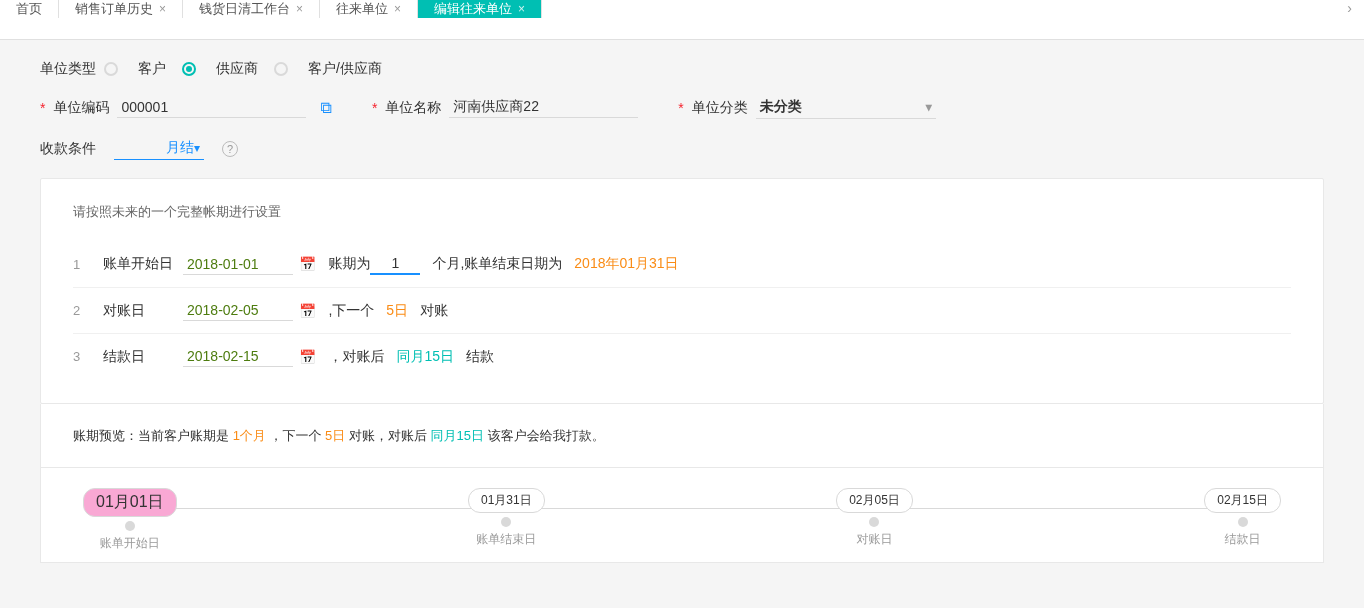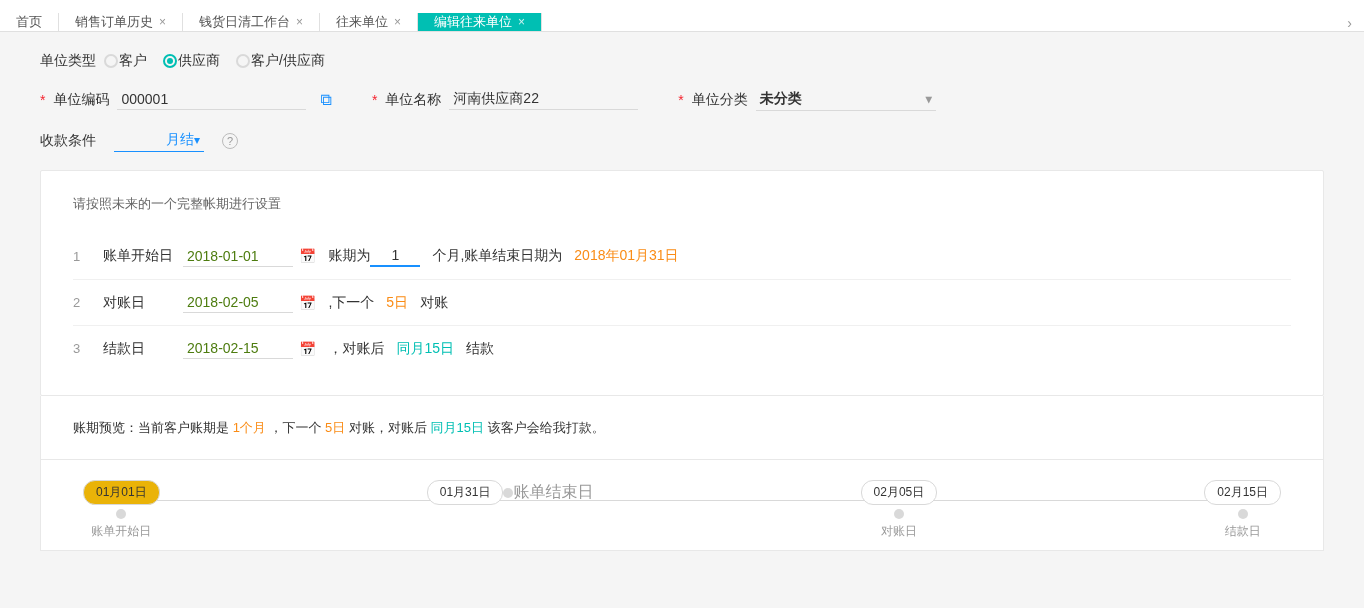--- a/index.html
+++ b/index.html
@@ -1,24 +1,24 @@
 <!DOCTYPE html>
 <html><head>
   <meta charset="utf-8">
   <style>
     * { box-sizing: border-box; margin: 0; padding: 0; }
     body { font-family: -apple-system, BlinkMacSystemFont, 'PingFang SC', 'Microsoft YaHei', sans-serif; font-size: 14px; color: #333; background: #f5f5f5; }
 
     
     .tabs-bar {
       display: flex;
-      align-items: flex-end;
+      align-items: flex-start;
       background: #fff;
       border-bottom: 1px solid #e0e0e0;
-      height: 32px;
+      height: 40px;
     }
     .tab-item {
       display: flex;
       align-items: center;
       padding: 0 16px;
       cursor: pointer;
       color: #555;
       font-size: 13px;
       border-right: 1px solid #e0e0e0;
       gap: 6px;
@@ -75,21 +75,21 @@
       outline: none;
       padding: 2px 4px;
       font-size: 14px;
       min-width: 140px;
       color: #333;
       background: transparent;
     }
 
     
     .radio-group { display: flex; align-items: center; gap: 16px; }
-    .radio-item { display: flex; align-items: center; gap: 1px; cursor: pointer; }
+    .radio-item { display: flex; align-items: center; gap: 20px; cursor: pointer; }
     .radio-circle {
       width: 14px; height: 14px;
       border-radius: 50%;
       border: 2px solid #d9d9d9;
       display: flex; align-items: center; justify-content: center;
     }
     .radio-circle.checked { border-color: #00bfb3; }
     .radio-circle.checked::after {
       content: '';
       width: 6px; height: 6px;
@@ -331,29 +331,29 @@
       <span>该客户会给我打款。</span>
     </span>
   </div>
 
   <div class="timeline-section">
     <div style="display:flex; align-items:flex-start; justify-content:space-between; width:100%; position:relative; padding:0 10px;">
 
       <div style="position:absolute; left:30px; right:30px; top:20px; height:1px; background:#d9d9d9; z-index:0;"></div>
 
       <div style="display:flex; flex-direction:column; align-items:center; z-index:1;">
-        <div style="border:1px solid #d9d9d9; border-radius:12px; padding:3px 12px; font-size:12px; background:#eab308; white-space:nowrap;">01月01日</div>
+        <div style="border:1px solid #d9d9d9; border-radius:12px; padding:3px 12px; font-size:16px; background:#f9a8d4; white-space:nowrap;">01月01日</div>
         <div style="width:10px;height:10px;border-radius:50%;background:#d9d9d9;margin:4px 0;"></div>
         <div style="font-size:12px;color:#999;">账单开始日</div>
       </div>
 
-      <div style="display:flex; flex-direction:row; align-items:center; z-index:1;">
+      <div style="display:flex; flex-direction:column; align-items:center; z-index:1;">
         <div style="border:1px solid #d9d9d9; border-radius:12px; padding:3px 12px; font-size:12px; background:#fff; white-space:nowrap;">01月31日</div>
         <div style="width:10px;height:10px;border-radius:50%;background:#d9d9d9;margin:4px 0;"></div>
-        <div style="font-size:16px;color:#999;">账单结束日</div>
+        <div style="font-size:12px;color:#999;">账单结束日</div>
       </div>
 
       <div style="display:flex; flex-direction:column; align-items:center; z-index:1;">
         <div style="border:1px solid #d9d9d9; border-radius:12px; padding:3px 12px; font-size:12px; background:#fff; white-space:nowrap;">02月05日</div>
         <div style="width:10px;height:10px;border-radius:50%;background:#d9d9d9;margin:4px 0;"></div>
         <div style="font-size:12px;color:#999;">对账日</div>
       </div>
 
       <div style="display:flex; flex-direction:column; align-items:center; z-index:1;">
         <div style="border:1px solid #d9d9d9; border-radius:12px; padding:3px 12px; font-size:12px; background:#fff; white-space:nowrap;">02月15日</div>

